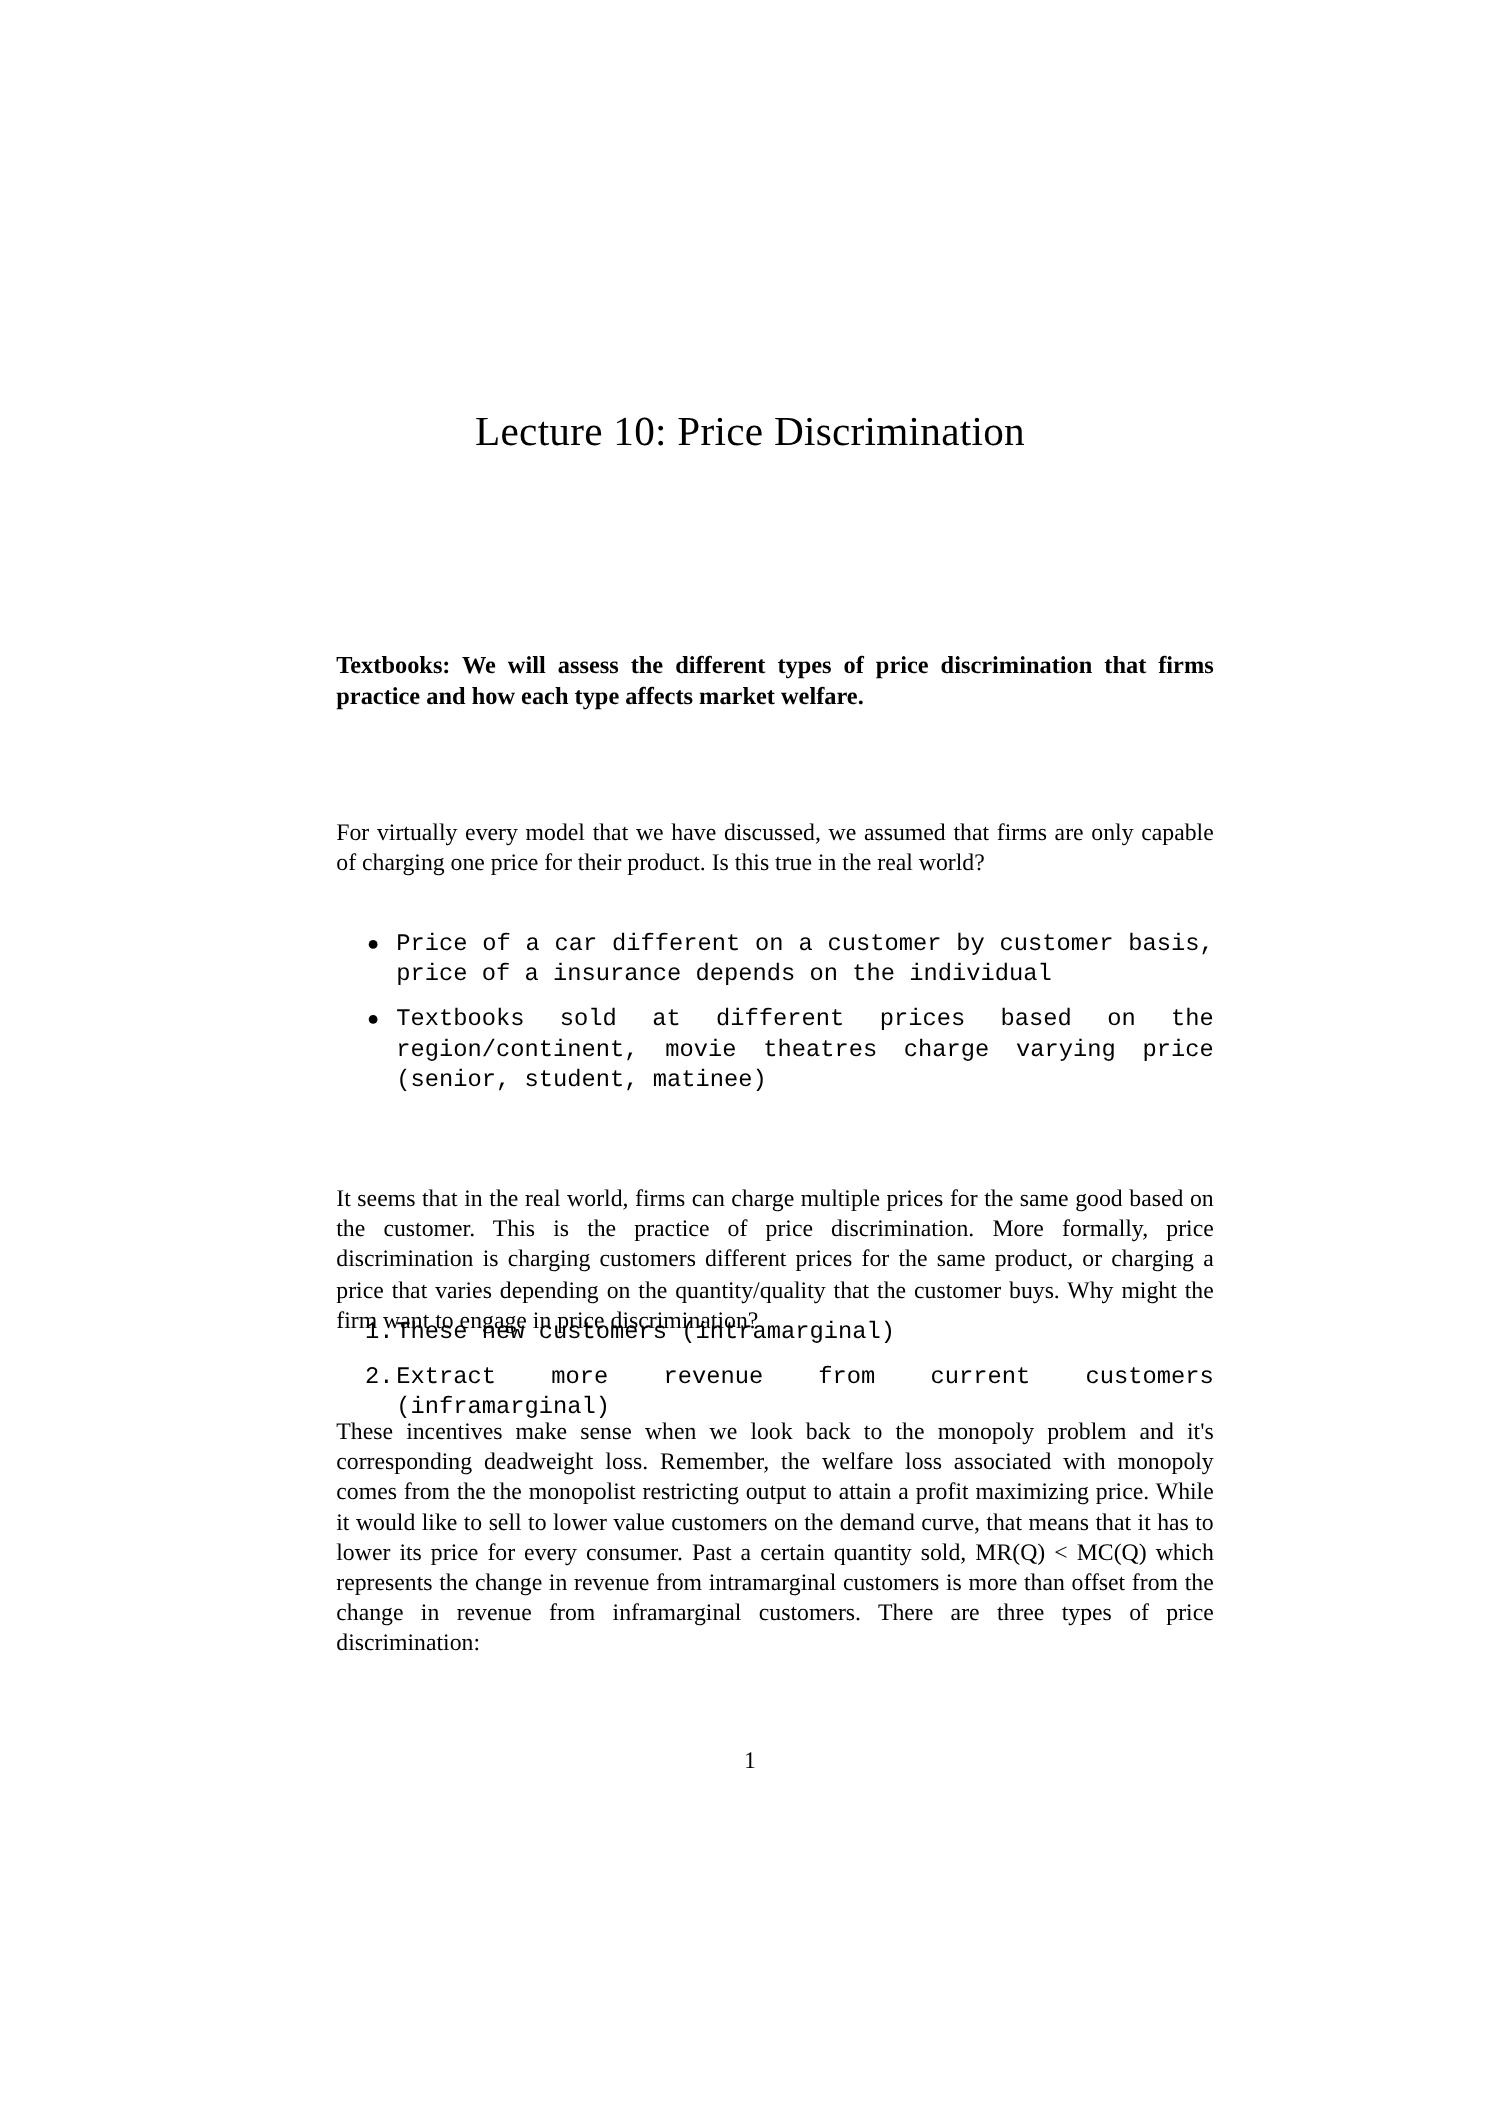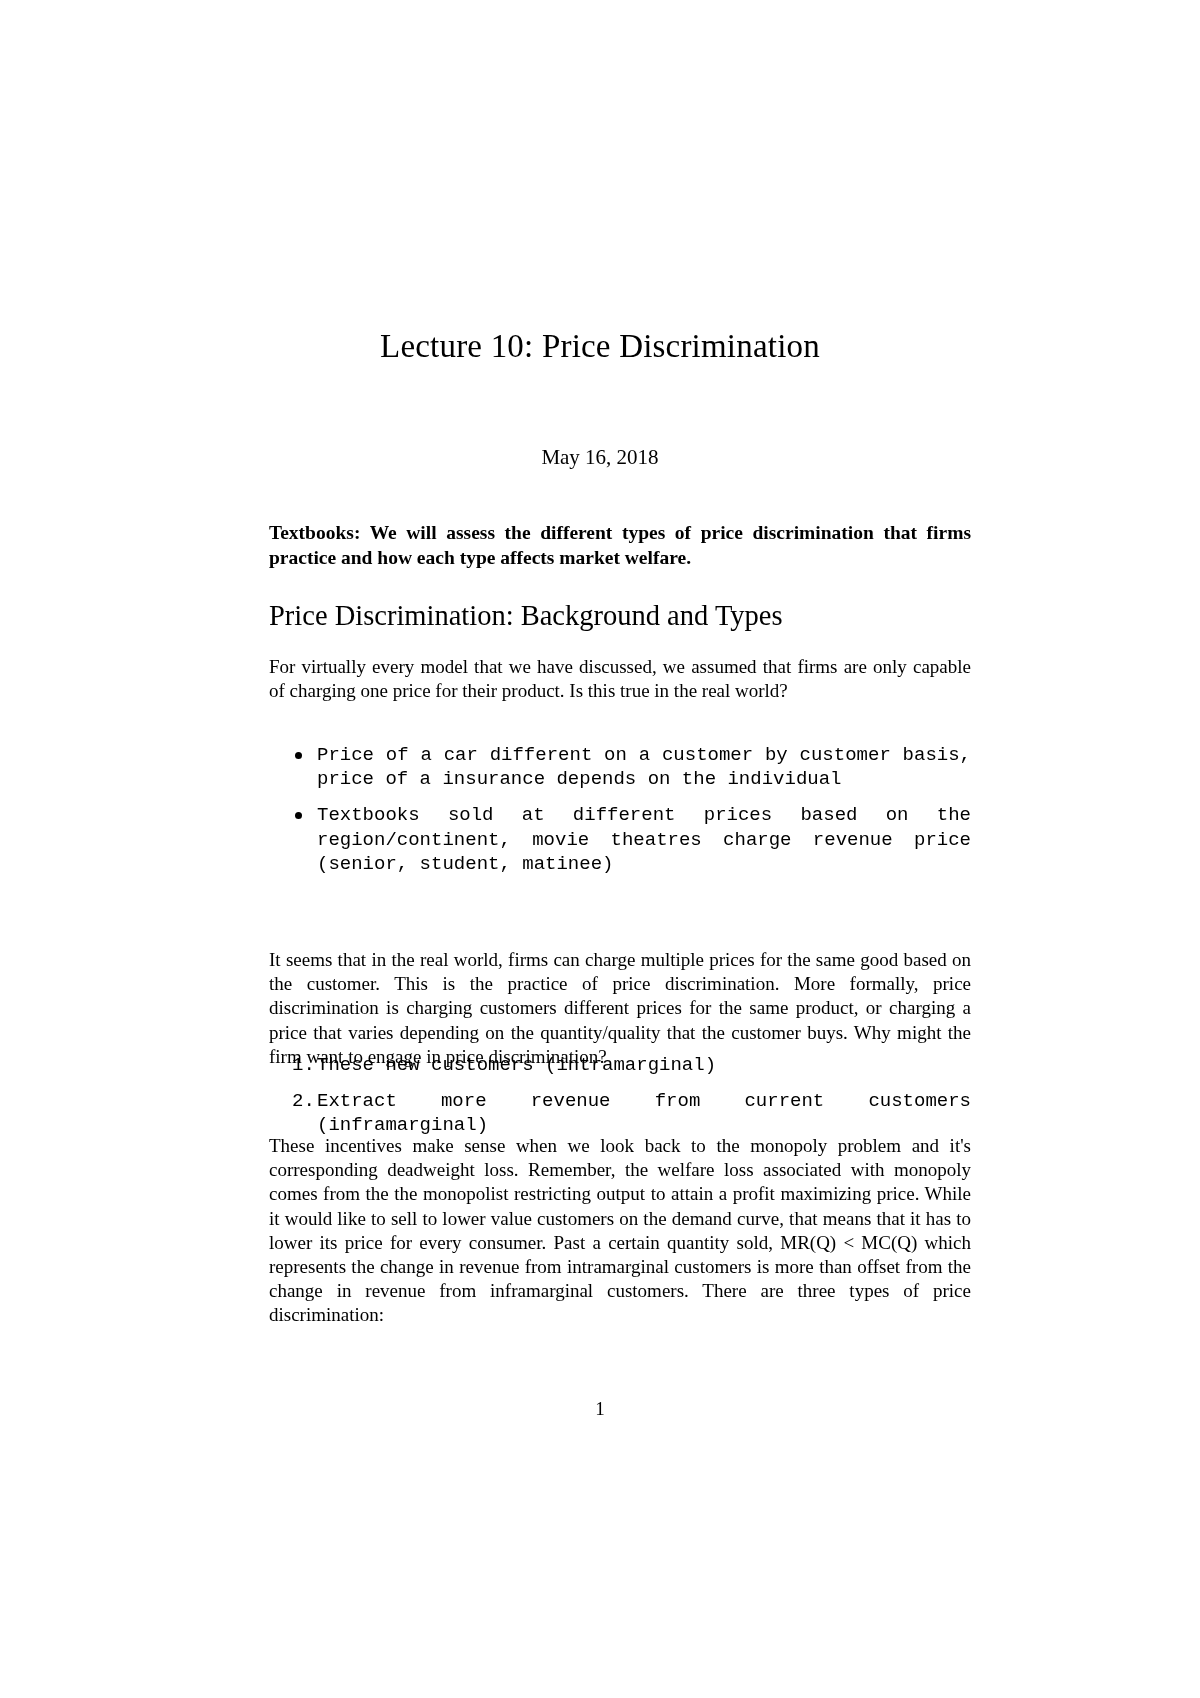--- a/index.html
+++ b/index.html
@@ -47,40 +47,38 @@
       position: absolute; top: 1398px; left: 0; width: 1200px; text-align: center; font-size: 19px;
     }
   </style>
 </head>
 <body>
 
 <div class="page">
 
   <h1 class="title">Lecture 10: Price Discrimination</h1>
 
-  <div class="date">May 16, 2018</div>
 
   <div class="body-col objective">
     <span>Textbooks:</span>
     <span>We will assess the different types of price discrimination that firms practice and how each type affects market welfare.</span>
   </div>
 
-  <h2 class="body-col section-heading">Price Discrimination: Background and Types</h2>
 
   <p class="body-col para p1">For virtually every model that we have discussed, we assumed that firms are only capable of charging one price for their product. Is this true in the real world?</p>
 
   <div class="body-col bullets">
     <ul class="bl">
       <li>
         <span class="marker"></span>
         <span>Price of a car different on a customer by customer basis, price of a insurance depends on the individual</span>
       </li>
       <li>
         <span class="marker"></span>
-        <span>Textbooks sold at different prices based on the region/continent, movie theatres charge revenue price (senior, student, matinee)</span>
+        <span>Textbooks sold at different prices based on the region/continent, movie theatres charge varying price (senior, student, matinee)</span>
       </li>
     </ul>
   </div>
 
   <p class="body-col para p2">It seems that in the real world, firms can charge multiple prices for the same good based on the customer. This is the practice of price discrimination. More formally, price discrimination is charging customers different prices for the same product, or charging a price that varies depending on the quantity/quality that the customer buys. Why might the firm want to engage in price discrimination?</p>
 
   <div class="body-col enum">
     <ol class="en">
       <li>
         <span class="num">1.</span>

